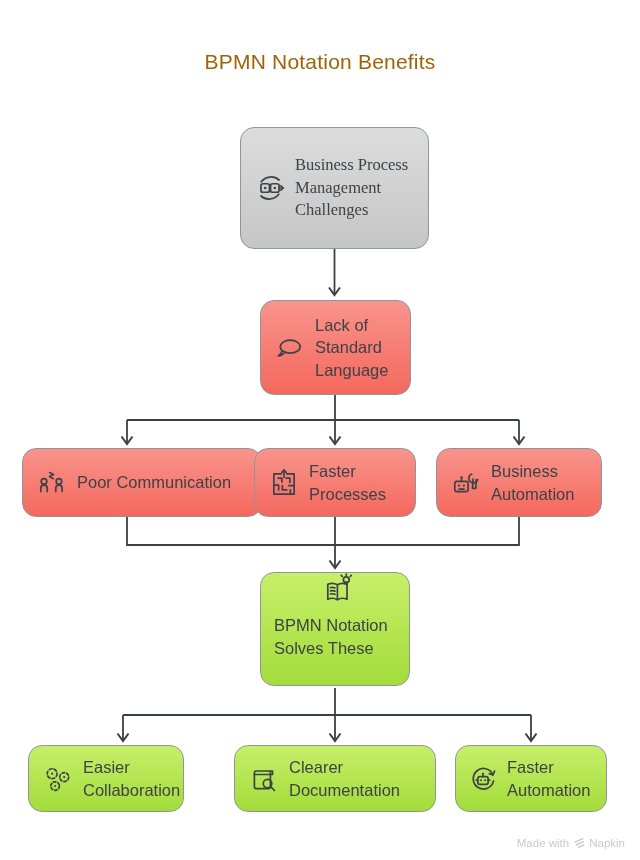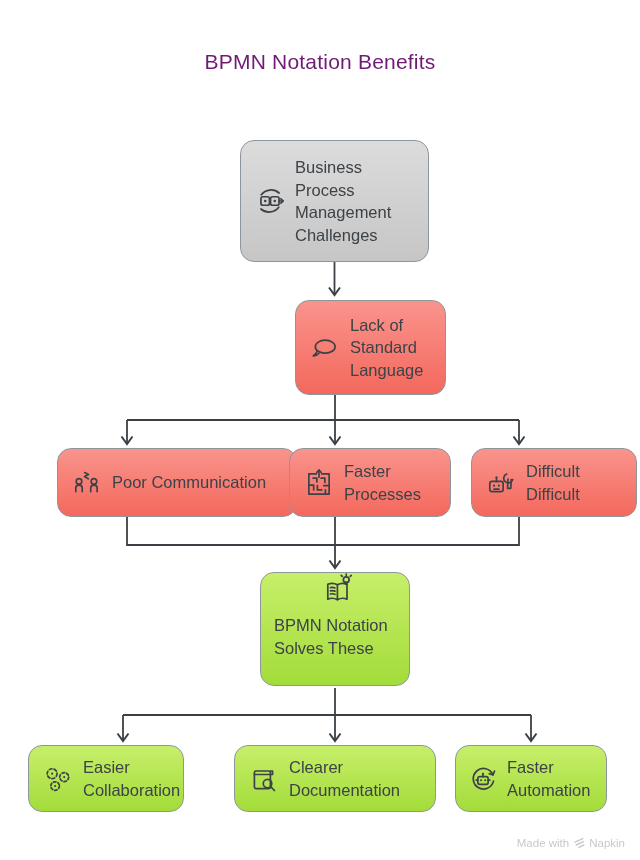--- a/index.html
+++ b/index.html
@@ -1,27 +1,27 @@
 <!DOCTYPE html>
 <html><head>
 <meta charset="utf-8">
 <style>
   html,body{margin:0;padding:0;background:#ffffff;}
   .canvas{position:relative;width:640px;height:860px;background:#ffffff;overflow:hidden;
           font-family:"Liberation Sans",sans-serif;color:#3d4247;}
   .title{position:absolute;left:0;top:50px;width:640px;text-align:center;
-         font-size:21px;font-weight:500;color:#701a75;letter-spacing:.2px;}
+         font-size:21px;font-weight:500;color:#a16207;letter-spacing:.2px;}
   .connectors{position:absolute;left:0;top:0;pointer-events:none;}
   .node{position:absolute;display:flex;align-items:center;gap:9px;
         padding:0 6px 0 13px;box-sizing:border-box;
         border:1.6px solid #8e969d;border-radius:14px;}
   .node .label{font-size:16.5px;line-height:22.5px;color:#3d4247;}
   .node .icon{flex:0 0 auto;display:flex;}
   .node.gray {background:linear-gradient(180deg,#dcdcdc 0%,#c6c6c6 100%);}
-  .node.red  {background:linear-gradient(180deg,#f9948c 0%,#f4685d 100%);margin-left:35px;}
+  .node.red  {background:linear-gradient(180deg,#f9948c 0%,#f4685d 100%);}
   .node.green{background:linear-gradient(180deg,#c7ef6a 0%,#a3dc3a 100%);}
   .icon svg{stroke:#3d4247;fill:none;stroke-width:1.6;stroke-linecap:round;stroke-linejoin:round;}
   .icon svg .filldot{fill:#3d4247;stroke:none;}
   .watermark{position:absolute;right:15px;bottom:11px;display:flex;align-items:flex-start;gap:4px;
              font-size:11.5px;color:#c7c9cb;}
   .watermark svg{stroke:#c7c9cb;fill:none;stroke-width:1.4;stroke-linecap:round;}
 </style>
 </head>
 <body>
 
@@ -50,21 +50,21 @@
       <path d="M335 688 V740"></path>
       <path d="M123 715 H531"></path>
       <path d="M123 715 V740"></path>
       <path d="M531 715 V740"></path>
       <path d="M329.5 733.5 L335 741 L340.5 733.5" stroke-width="2"></path>
       <path d="M117.5 733.5 L123 741 L128.5 733.5" stroke-width="2"></path>
       <path d="M525.5 733.5 L531 741 L536.5 733.5" stroke-width="2"></path>
     </g>
   </svg>
 
-  <div class="node gray" style="left:240px;top:140px;width:189px;height:122px;">
+  <div class="node gray" style="left:240px;top:127px;width:189px;height:122px;font-family:Liberation Serif, serif;">
     <span class="icon">
       <svg width="32" height="32" viewBox="0 0 30 30">
         <path d="M23.5 7.5 A11.5 11.5 0 0 0 6.8 9.2"></path>
         <path d="M6.5 22.5 A11.5 11.5 0 0 0 23.2 20.8"></path>
         <rect x="6.5" y="11" width="8" height="8" rx="2"></rect>
         <rect x="15.5" y="11" width="8" height="8" rx="2"></rect>
         <circle class="filldot" cx="10.5" cy="15" r="1.2"></circle>
         <circle class="filldot" cx="19.5" cy="15" r="1.2"></circle>
         <path d="M23.5 15 H27"></path>
         <path d="M25.2 12.9 L27.4 15 L25.2 17.1"></path>
@@ -119,21 +119,21 @@
         <rect x="4.5" y="13.5" width="12.5" height="9.5" rx="2"></rect>
         <circle class="filldot" cx="8.5" cy="17.5" r="1"></circle>
         <circle class="filldot" cx="13" cy="17.5" r="1"></circle>
         <path d="M8.5 20.8 H13"></path>
         <path d="M10.8 13.5 V11"></path>
         <circle class="filldot" cx="10.8" cy="9.8" r="1.1"></circle>
         <path d="M20.3 6.6 A4.3 4.3 0 1 0 26 11.8"></path>
         <path d="M21.6 11.3 L21.1 20 H24.2 L24.6 11.8"></path>
       </svg>
     </span>
-    <span class="label">Difficult Difficult</span>
+    <span class="label">Business Automation</span>
   </div>
 
   <div class="node green" style="left:260px;top:572px;width:150px;height:114px;flex-direction:column;">
     <span class="icon">
       <svg width="32" height="32" viewBox="0 0 30 30">
         <path d="M4.5 10.5 C7.5 9.3 10.8 9.5 13.5 11 V25 C10.8 23.5 7.5 23.3 4.5 24.5 Z"></path>
         <path d="M22.5 10.5 C19.5 9.3 16.2 9.5 13.5 11 M22.5 10.5 V24.5 C19.5 23.3 16.2 23.5 13.5 25"></path>
         <path d="M7 13.7 C8.5 13.3 10 13.4 11.2 14"></path>
         <path d="M7 16.7 C8.5 16.3 10 16.4 11.2 17"></path>
         <path d="M7 19.7 C8.5 19.3 10 19.4 11.2 20"></path>

